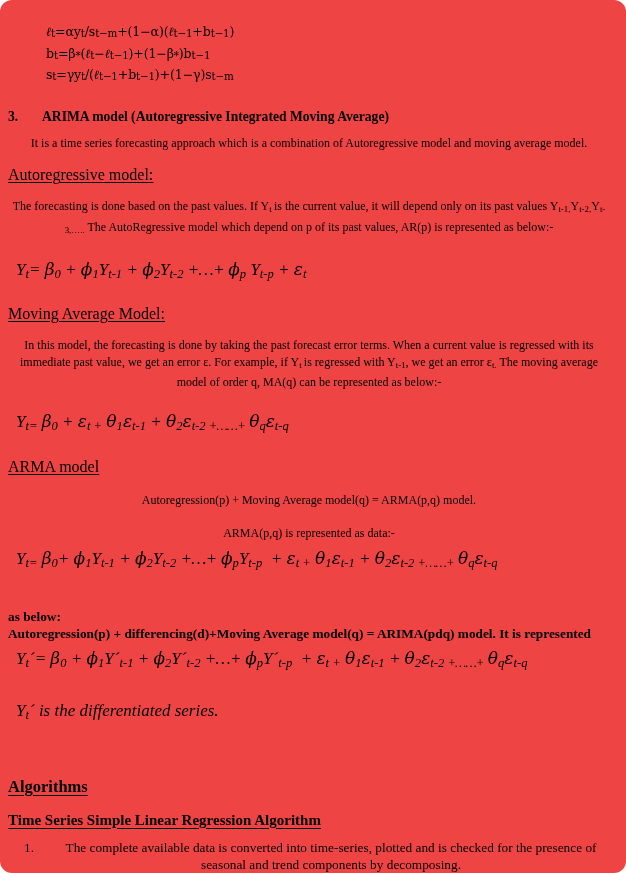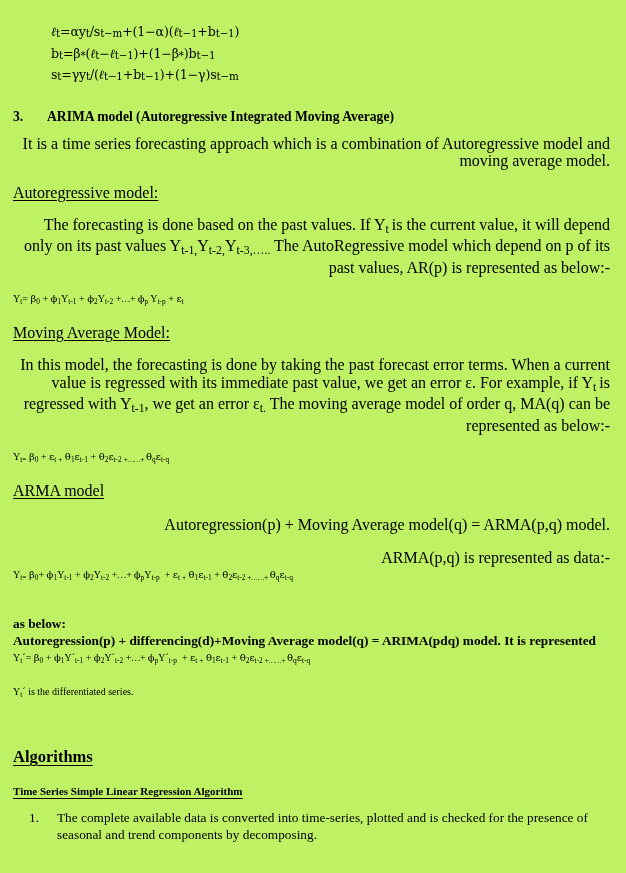--- a/index.html
+++ b/index.html
@@ -11,30 +11,31 @@
     width: 626px;
     height: 873px;
     font-family: "Liberation Serif", "DejaVu Serif", serif;
     color: #000000;
     overflow: hidden;
   }
   .page {
     position: relative;
     width: 626px;
     height: 873px;
-    background: #bef264;
+    background: #ef4444;
     box-sizing: border-box;
-    padding: 0 16px 0 13px;
+    padding: 0 16px 0 8px;
+    border-radius: 12px;
   }
 
   
   .para {
-    font-size: 16px;
+    font-size: 12px;
     line-height: 17.2px;
-    text-align: right;
+    text-align: center;
     margin: 0;
   }
   .spacer-sm { height: 10px; }
   .spacer-md { height: 14px; }
   .spacer-lg { height: 22px; }
   .spacer-xl { height: 44px; }
 
   
   .eq-block {
     margin-left: 38px;
@@ -80,24 +81,25 @@
   }
   .bold-para {
     font-size: 13.3px;
     line-height: 17.2px;
     font-weight: bold;
     margin: 0;
   }
 
   
   .formula {
-    font-size: 10px;
+    font-size: 17px;
     line-height: 17.4px;
     white-space: nowrap;
-    margin: 0;
+    margin: 8px;
+    font-style: italic;
   }
   .formula sub {
     font-size: 74%;
     vertical-align: -0.22em;
   }
   .formula .gk { font-family: "DejaVu Serif", "Liberation Serif", serif; }
   .formula .dots { letter-spacing: -0.6px; }
   .formula .sdots {
     font-size: 74%;
     vertical-align: -0.22em;
@@ -110,21 +112,21 @@
 
   
   .big-head {
     font-size: 16.5px;
     font-weight: bold;
     text-decoration: underline;
     text-underline-offset: 3px;
     display: inline-block;
   }
   .mid-head {
-    font-size: 11px;
+    font-size: 15px;
     font-weight: bold;
     text-decoration: underline;
     text-underline-offset: 3px;
     display: inline-block;
   }
 
   
   .olist { margin: 0; padding: 0; }
   .olist-item {
     display: flex;
@@ -132,21 +134,21 @@
     font-size: 13.3px;
     line-height: 17.2px;
   }
   .olist-item .marker {
     flex: 0 0 44px;
     width: 44px;
     text-align: left;
     padding-left: 16px;
     box-sizing: border-box;
   }
-  .olist-item .body { flex: 1 1 auto; }
+  .olist-item .body { flex: 1 1 auto; text-align: center; }
 </style>
 </head>
 <body>
 
 <div class="page">
 
   <div class="spacer-lg"></div>
 
   <div class="eq-block">
     <span class="ln"><span class="scriptl">ℓ</span><sub>t</sub>=αy<sub>t</sub>/s<sub>t−m</sub>+(1−α)(<span class="scriptl">ℓ</span><sub>t−1</sub>+b<sub>t−1</sub>)</span>

